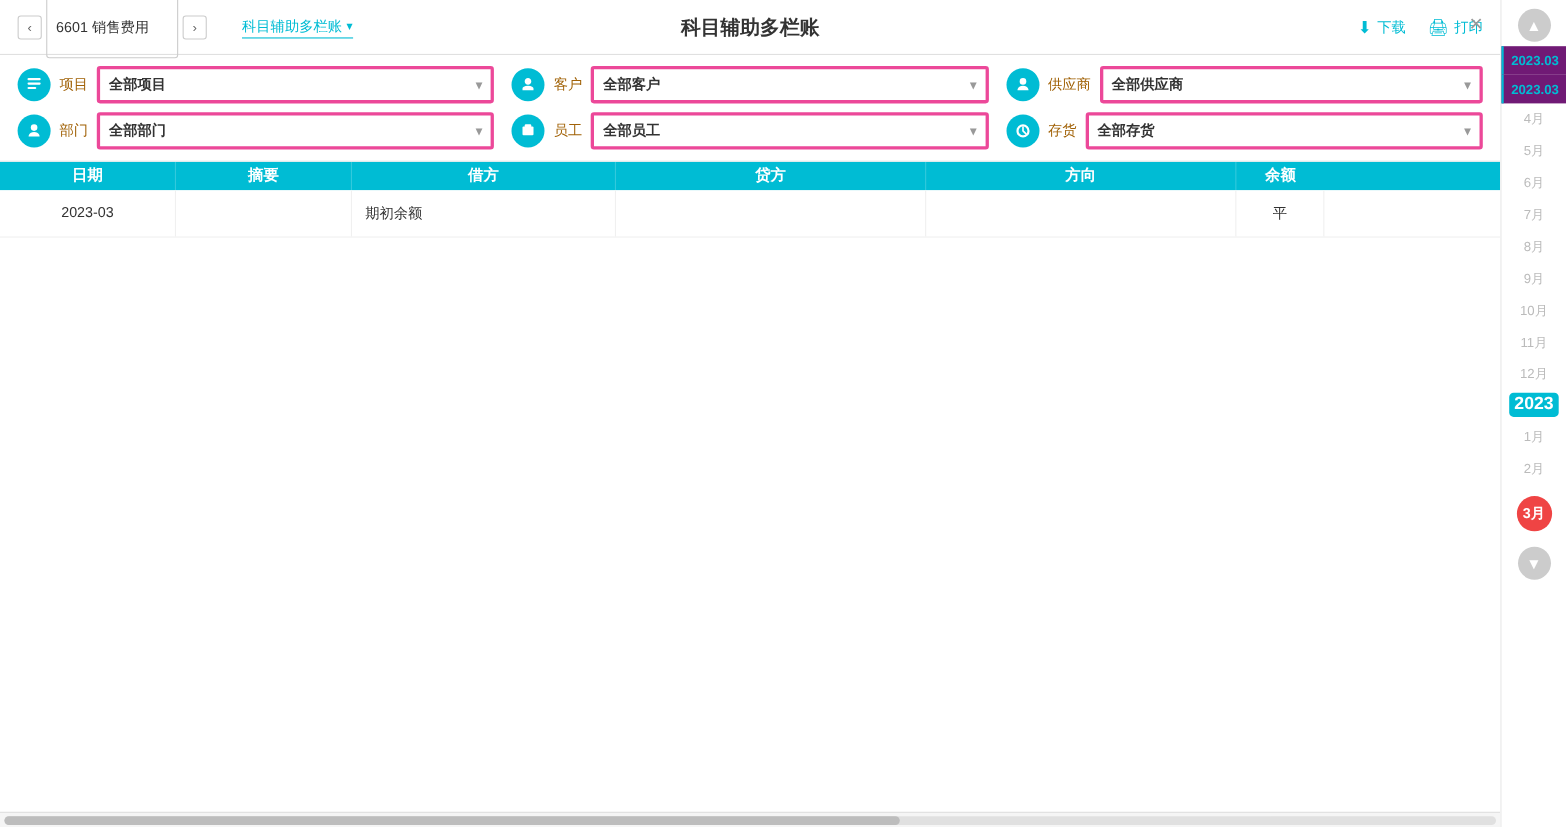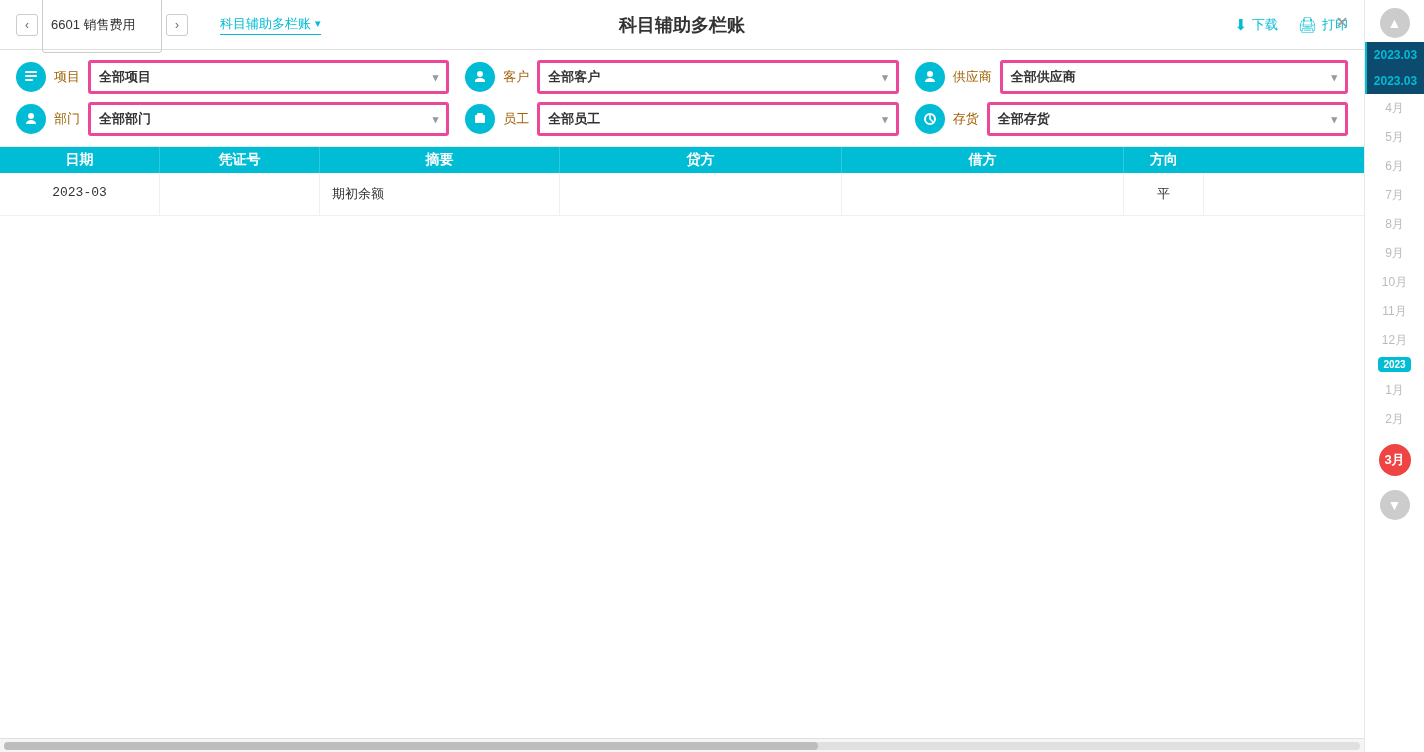--- a/index.html
+++ b/index.html
@@ -181,21 +181,20 @@
     .th-cell:last-child { border-right: none; }
     .table-body {
       flex: 1;
       overflow-y: auto;
       background: #fff;
     }
     .table-row {
       display: grid;
       grid-template-columns: 160px 160px 240px 1fr 1fr 80px 160px;
       border-bottom: 1px solid #f0f0f0;
-      font-family: Liberation Mono, monospace;
     }
     .td-cell {
       padding: 12px 12px;
       text-align: center;
       border-right: 1px solid #f0f0f0;
       color: #333;
       font-size: 13px;
     }
     .td-cell:last-child { border-right: none; }
     
@@ -258,41 +257,41 @@
       margin: 4px auto;
       color: #fff;
       font-size: 14px;
       cursor: pointer;
     }
     .year-badge {
       background: #00bcd4;
       color: #fff;
       border-radius: 4px;
       padding: 2px 5px;
-      font-size: 10px;
+      font-size: 16px;
       font-weight: bold;
       display: inline-block;
       margin-bottom: 2px;
     }
     .month-active {
       width: 32px;
       height: 32px;
       border-radius: 50%;
       background: #ef4444;
       color: #fff;
       display: flex;
       align-items: center;
       justify-content: center;
       font-size: 13px;
       font-weight: bold;
       margin: 4px auto;
       cursor: pointer;
     }
     .selected-period {
-      background: #0c4a6e;
+      background: #701a75;
       color: #00bcd4;
       font-weight: bold;
       border-left: 2px solid #00bcd4;
     }
     .main-content {
       display: flex;
       flex-direction: column;
       flex: 1;
       margin-right: 60px;
       overflow: hidden;
@@ -464,25 +463,25 @@
             <span>全部存货</span>
             <span class="filter-select-arrow">▾</span>
           </div>
         </div>
       </div>
     </div>
 
     <div class="table-container">
       <div class="table-header">
         <div class="th-cell">日期</div>
-        <div class="th-cell">凭证号</div>
         <div class="th-cell">摘要</div>
+        <div class="th-cell">借方</div>
         <div class="th-cell">贷方</div>
-        <div class="th-cell">借方</div>
         <div class="th-cell">方向</div>
+        <div class="th-cell">余额</div>
       </div>
       <div class="table-body">
         <div class="table-row">
           <div class="td-cell">2023-03</div>
           <div class="td-cell"></div>
           <div class="td-cell" style="text-align:left;">期初余额</div>
           <div class="td-cell"></div>
           <div class="td-cell"></div>
           <div class="td-cell">平</div>
           <div class="td-cell"></div>

